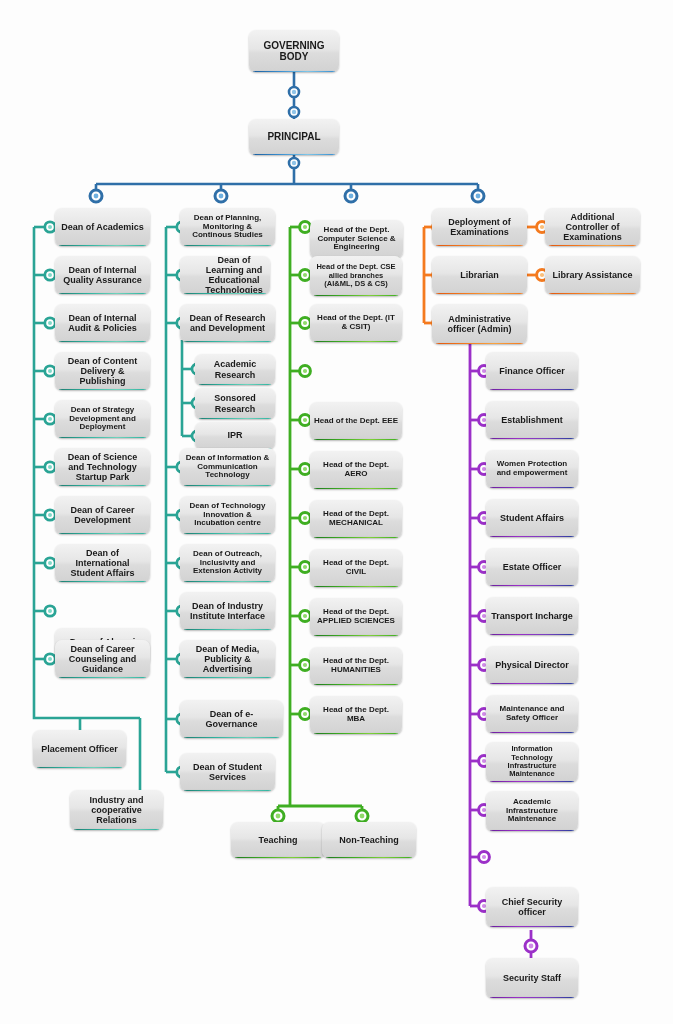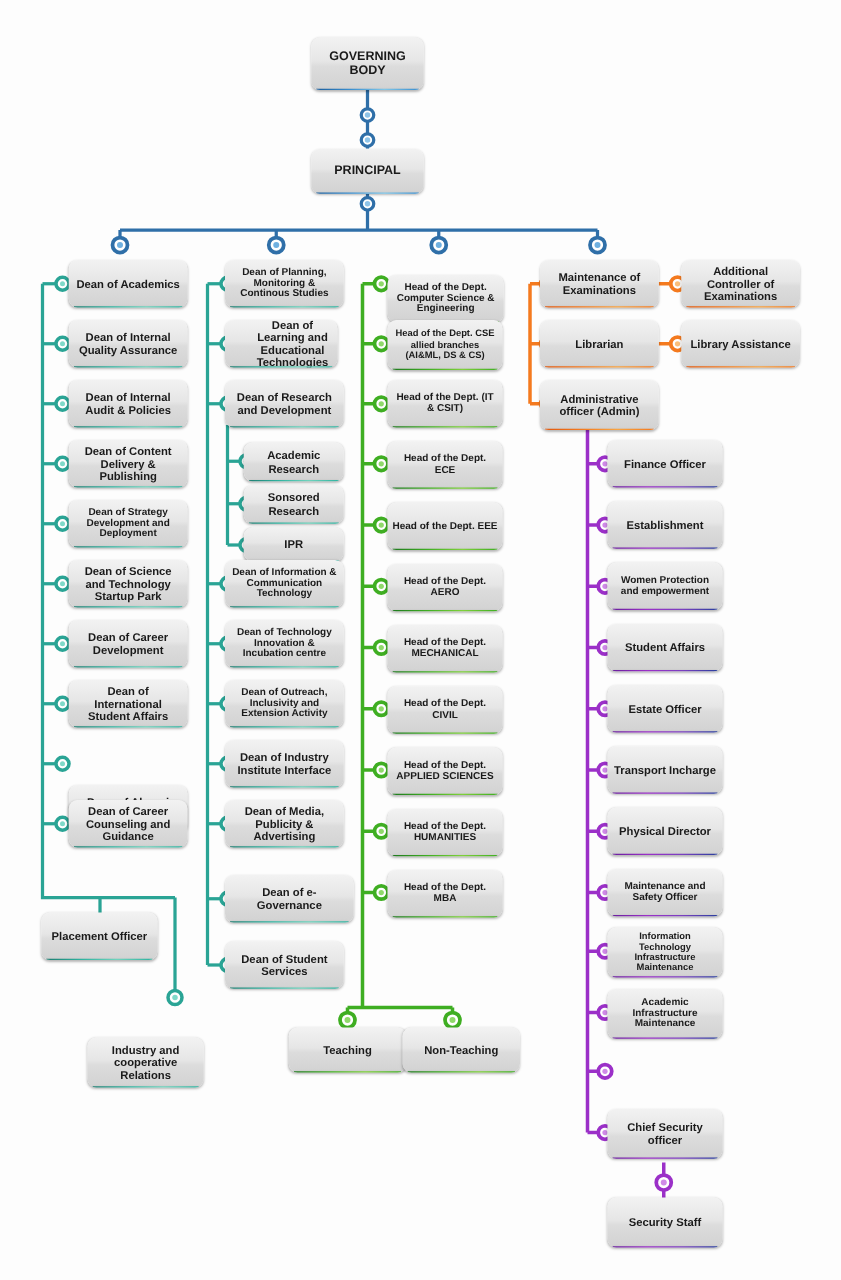--- a/index.html
+++ b/index.html
@@ -315,54 +315,53 @@
   <div class="node teal fs9" style="left:55px;top:304px;width:95px;height:38px;">Dean of Internal Audit &amp; Policies</div>
   <div class="node teal fs9" style="left:55px;top:352px;width:95px;height:38px;">Dean of Content Delivery &amp; Publishing</div>
   <div class="node teal fs8" style="left:55px;top:400px;width:95px;height:38px;">Dean of Strategy Development and Deployment</div>
   <div class="node teal fs9" style="left:55px;top:448px;width:95px;height:38px;">Dean of Science and Technology Startup Park</div>
   <div class="node teal fs9" style="left:55px;top:496px;width:95px;height:38px;">Dean of Career Development</div>
   <div class="node teal fs9" style="left:55px;top:544px;width:95px;height:38px;">Dean of International Student Affairs</div>
   <div class="node teal fs9" style="left:55px;top:628px;width:95px;height:38px;">Dean of Alumni Affairs</div>
   <div class="node teal fs9" style="left:55px;top:640px;width:95px;height:38px;">Dean of Career Counseling and Guidance</div>
 
   <div class="node teal fs9" style="left:33px;top:730px;width:93px;height:38px;">Placement Officer</div>
-  <div class="node teal fs9" style="left:70px;top:830px;width:93px;height:40px;">Industry and cooperative Relations</div>
+  <div class="node teal fs9" style="left:70px;top:790px;width:93px;height:40px;">Industry and cooperative Relations</div>
 
   <div class="node teal fs8" style="left:180px;top:208px;width:95px;height:38px;">Dean of Planning, Monitoring &amp; Continous Studies</div>
   <div class="node teal fs9" style="left:180px;top:256px;width:90px;height:38px;padding-left:22px;">Dean of Learning and Educational Technologies</div>
   <div class="node teal fs9" style="left:180px;top:304px;width:95px;height:38px;">Dean of Research and Development</div>
 
   <div class="node teal fs9" style="left:195px;top:354px;width:80px;height:31px;">Academic Research</div>
   <div class="node teal fs9" style="left:195px;top:388px;width:80px;height:31px;">Sonsored Research</div>
   <div class="node teal fs9" style="left:195px;top:422px;width:80px;height:27px;">IPR</div>
 
   <div class="node teal fs8" style="left:180px;top:448px;width:95px;height:38px;">Dean of Information &amp; Communication Technology</div>
   <div class="node teal fs8" style="left:180px;top:496px;width:95px;height:38px;">Dean of Technology Innovation &amp; Incubation centre</div>
   <div class="node teal fs8" style="left:180px;top:544px;width:95px;height:38px;">Dean of Outreach, Inclusivity and Extension Activity</div>
   <div class="node teal fs9" style="left:180px;top:592px;width:95px;height:38px;">Dean of Industry Institute Interface</div>
   <div class="node teal fs9" style="left:180px;top:640px;width:95px;height:38px;">Dean of Media, Publicity &amp; Advertising</div>
   <div class="node teal fs9" style="left:180px;top:700px;width:103px;height:38px;">Dean of e-Governance</div>
   <div class="node teal fs9" style="left:180px;top:753px;width:95px;height:38px;">Dean of Student Services</div>
 
   <div class="node green fs8" style="left:310px;top:220px;width:93px;height:38px;">Head of the Dept. Computer Science &amp; Engineering</div>
   <div class="node green fs75" style="left:310px;top:256px;width:92px;height:40px;">Head of the Dept. CSE allied branches (AI&amp;ML, DS &amp; CS)</div>
   <div class="node green fs8" style="left:310px;top:304px;width:92px;height:38px;">Head of the Dept. (IT &amp; CSIT)</div>
-  <div class="node green fs8" style="left:310px;top:353px;width:92px;height:38px;">Head of the Dept. ECE</div>
   <div class="node green fs8" style="left:310px;top:402px;width:92px;height:38px;">Head of the Dept. EEE</div>
   <div class="node green fs8" style="left:310px;top:451px;width:92px;height:38px;">Head of the Dept. AERO</div>
   <div class="node green fs8" style="left:310px;top:500px;width:92px;height:38px;">Head of the Dept. MECHANICAL</div>
   <div class="node green fs8" style="left:310px;top:549px;width:92px;height:38px;">Head of the Dept. CIVIL</div>
   <div class="node green fs8" style="left:310px;top:598px;width:92px;height:38px;">Head of the Dept. APPLIED SCIENCES</div>
   <div class="node green fs8" style="left:310px;top:647px;width:92px;height:38px;">Head of the Dept. HUMANITIES</div>
   <div class="node green fs8" style="left:310px;top:696px;width:92px;height:38px;">Head of the Dept. MBA</div>
 
   <div class="node green fs9" style="left:231px;top:822px;width:94px;height:36px;">Teaching</div>
   <div class="node green fs9" style="left:322px;top:822px;width:94px;height:36px;">Non-Teaching</div>
 
-  <div class="node orange fs9" style="left:432px;top:208px;width:95px;height:38px;">Maintenance of Examinations</div>
+  <div class="node orange fs9" style="left:432px;top:208px;width:95px;height:38px;">Deployment of Examinations</div>
   <div class="node orange fs9" style="left:545px;top:208px;width:95px;height:38px;">Additional Controller of Examinations</div>
 
   <div class="node orange fs9" style="left:432px;top:256px;width:95px;height:38px;">Librarian</div>
   <div class="node orange fs9" style="left:545px;top:256px;width:95px;height:38px;">Library Assistance</div>
 
   <div class="node orange fs9" style="left:432px;top:304px;width:95px;height:40px;">Administrative officer (Admin)</div>
 
   <div class="node purple fs9" style="left:486px;top:352px;width:92px;height:38px;">Finance Officer</div>
   <div class="node purple fs9" style="left:486px;top:401px;width:92px;height:38px;">Establishment</div>
   <div class="node purple fs8" style="left:486px;top:450px;width:92px;height:38px;">Women Protection and empowerment</div>

